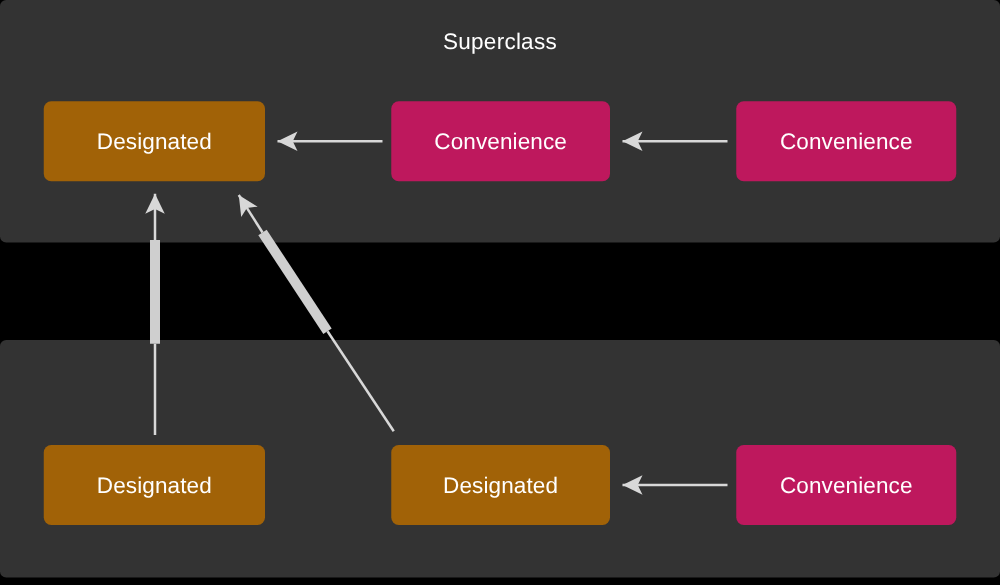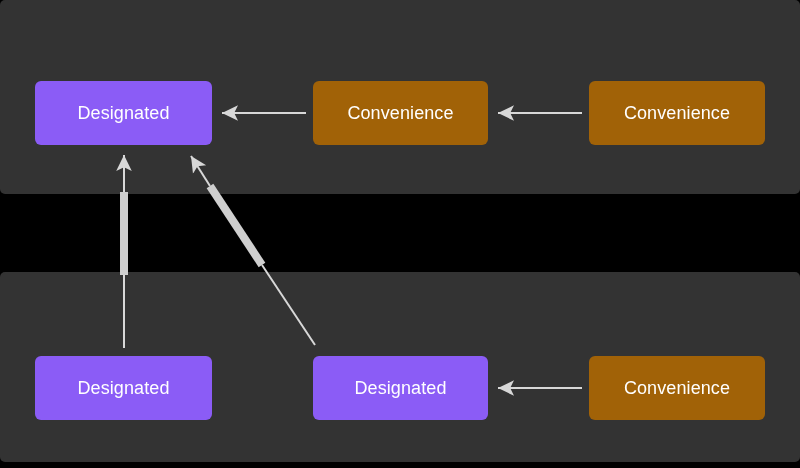--- a/index.html
+++ b/index.html
@@ -50,22 +50,22 @@
     display: flex;
     align-items: center;
     justify-content: center;
     color: #ffffff;
     font-size: 18px;
     font-family: "Liberation Sans", sans-serif;
     letter-spacing: 0.1px;
     box-sizing: border-box;
     user-select: none;
   }
-  .node.designated  { background: #8b5cf6; }
-  .node.convenience { background: #a16207; }
+  .node.designated  { background: #a16207; }
+  .node.convenience { background: #be185d; }
 
   
   #node-sup-designated   { left: 35px;  top: 81px;  width: 177px; }
   #node-sup-convenience1 { left: 313px; top: 81px;  width: 175px; }
   #node-sup-convenience2 { left: 589px; top: 81px;  width: 176px; }
 
   
   #node-sub-designated1  { left: 35px;  top: 356px; width: 177px; }
   #node-sub-designated2  { left: 313px; top: 356px; width: 175px; }
   #node-sub-convenience  { left: 589px; top: 356px; width: 176px; }
@@ -78,20 +78,21 @@
     height: 468px;
     pointer-events: none;
   }
 </style>
 </head>
 <body>
 
 <div id="canvas">
 
   <div class="panel" id="panel-superclass"></div>
+  <div class="panel-title" id="title-superclass">Superclass</div>
 
   <div class="panel" id="panel-subclass"></div>
 
   <svg id="edges" viewBox="0 0 800 468" xmlns="http://www.w3.org/2000/svg">
     <defs>
       <marker id="arrowhead" markerWidth="9" markerHeight="9" refX="8" refY="4.5" orient="auto" markerUnits="strokeWidth">
         <path d="M8,4.5 L0,0.6 L1.9,4.5 L0,8.4 Z" fill="#d8d8d8"></path>
       </marker>
     </defs>
 

